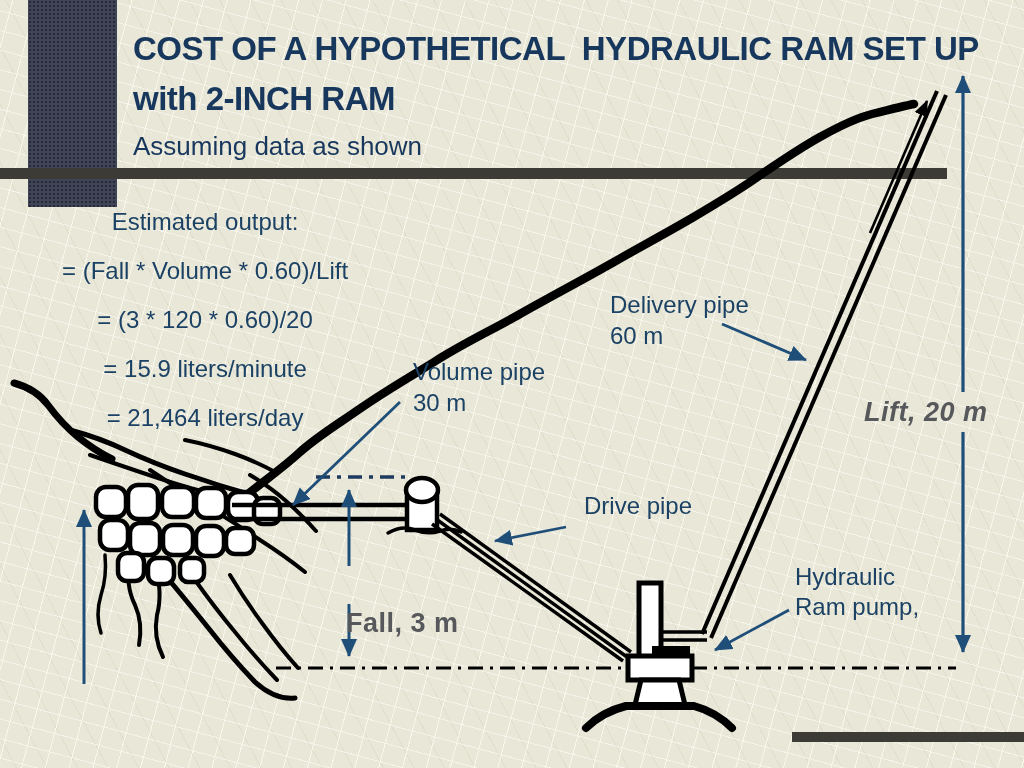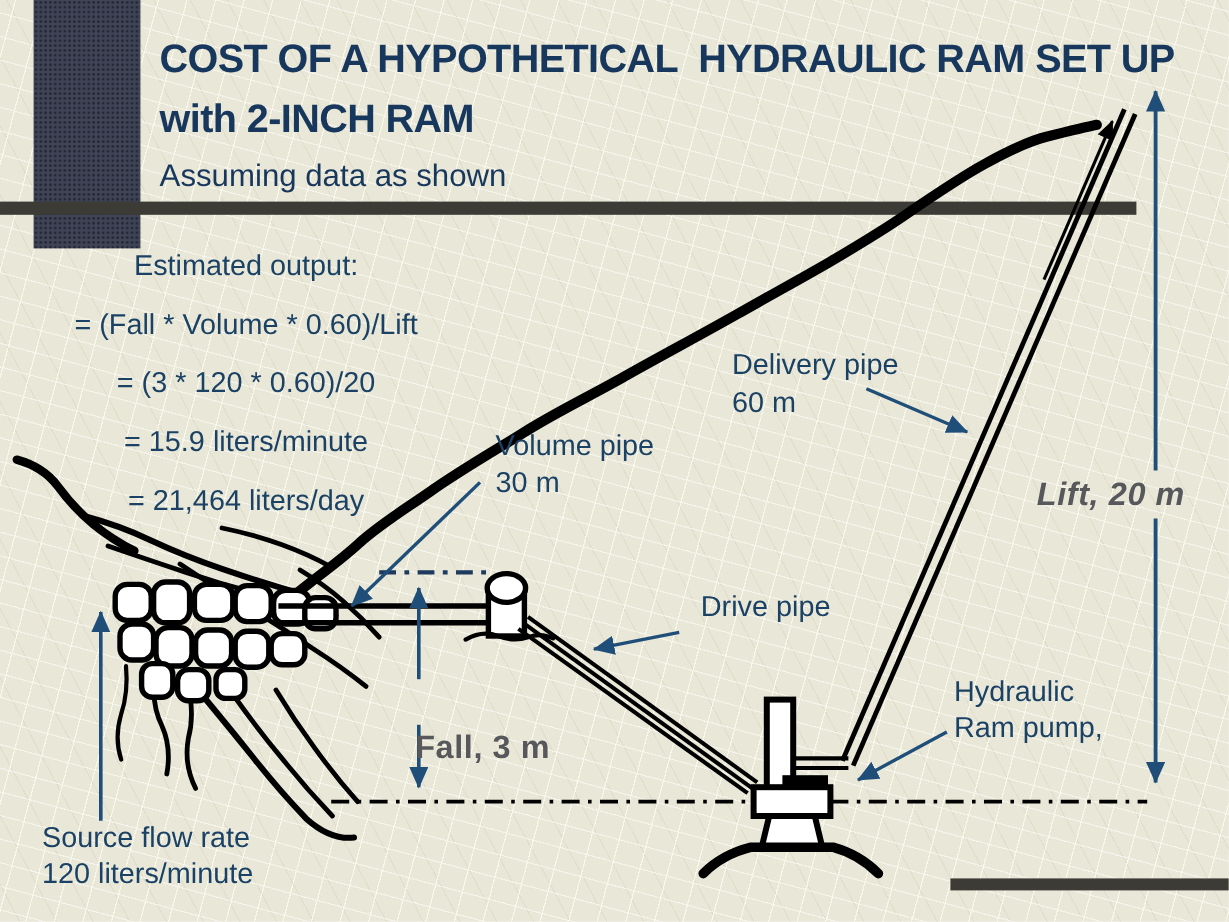--- a/index.html
+++ b/index.html
@@ -193,18 +193,14 @@
 
   <div class="diag-label lbl" style="left:795px;top:562px;line-height:30px;">
     <div>Hydraulic</div>
     <div>Ram pump,</div>
   </div>
 
   <div class="measure-label lbl" style="left:864px;top:397px;font-style:italic;">Lift, 20 m</div>
 
   <div class="measure-label lbl" style="left:346px;top:572px;margin-top:36px;">Fall, 3 m</div>
 
-  <div class="diag-label lbl" style="left:35px;top:684px;line-height:30px;">
-    <div>Source flow rate</div>
-    <div>120 liters/minute</div>
-  </div>
 
 </div>
 
 </body></html>

